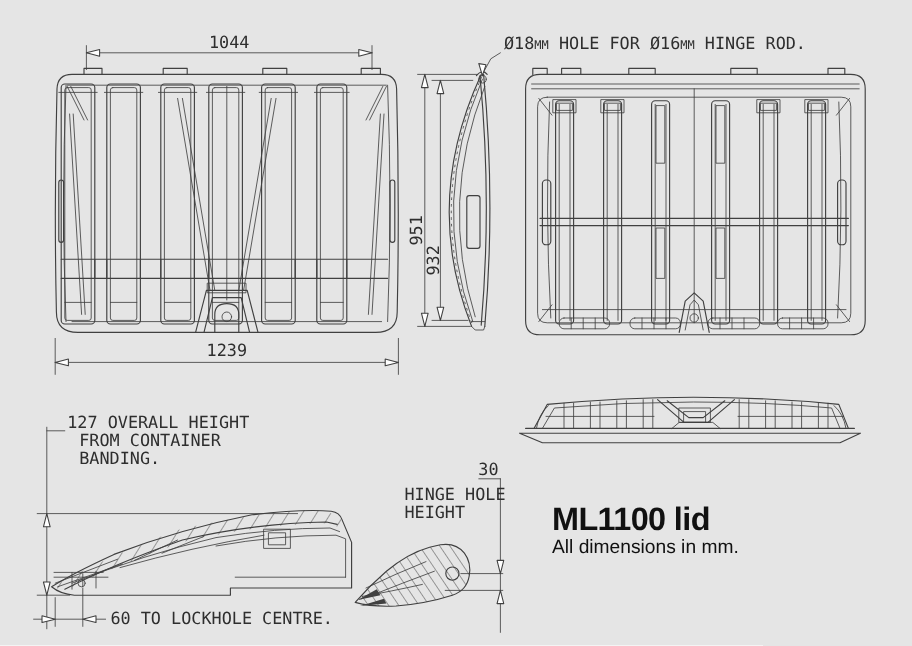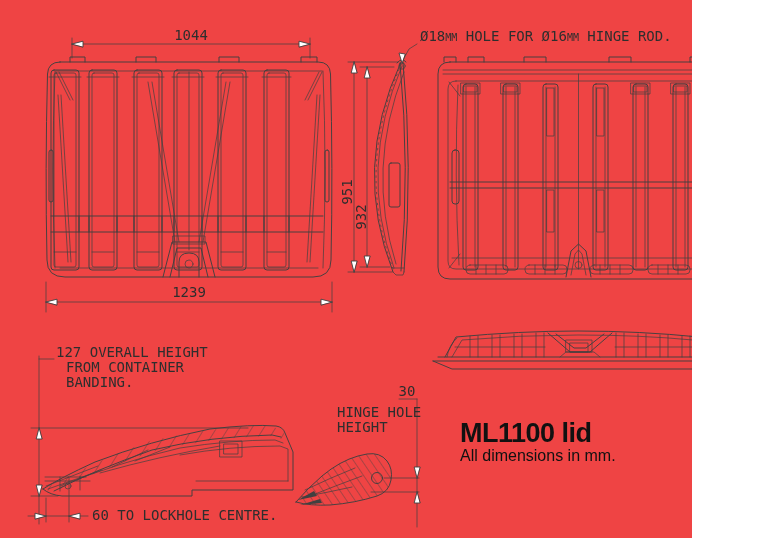--- a/index.html
+++ b/index.html
@@ -1,16 +1,16 @@
 <!DOCTYPE html>
 <html><head>
 <meta charset="utf-8">
 <style>
   html,body{margin:0;padding:0;background:#ffffff;}
-  .page{position:relative;width:692px;height:538px;background:#ef4444;overflow:hidden;
+  .page{position:relative;width:760px;height:538px;background:#e5e5e5;overflow:hidden;
         font-family:"DejaVu Sans Mono", monospace;}
   svg{position:absolute;left:0;top:0;}
   .ln{stroke:#404040;stroke-width:0.95;fill:none;stroke-linecap:round;stroke-linejoin:round;}
   .thin{stroke-width:0.7;}
   .tx{fill:#2e2e2e;font:14px "DejaVu Sans Mono", monospace;font-variant:small-caps;stroke:none;}
   .tx-note{font-size:14px;}
   .title-tx{fill:#111;font-family:"Liberation Sans", sans-serif;font-weight:bold;
             font-size:27px;letter-spacing:-0.5px;stroke:none;}
   .sub-tx{fill:#111;font-family:"Liberation Sans", sans-serif;font-size:16px;stroke:none;}
   .arrow{fill:#fff;stroke:#404040;stroke-width:0.9;}

